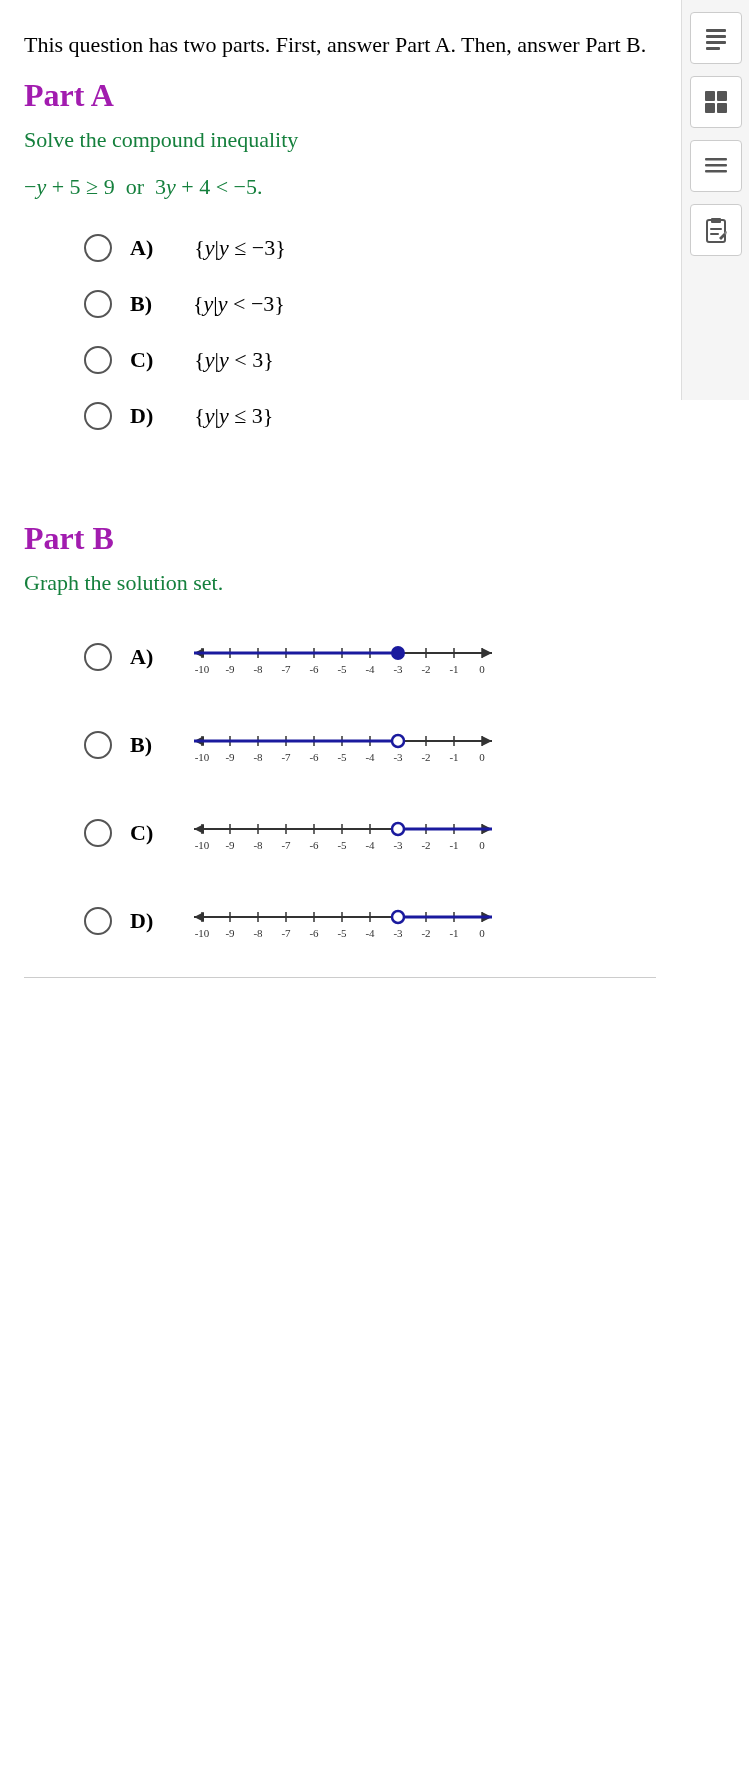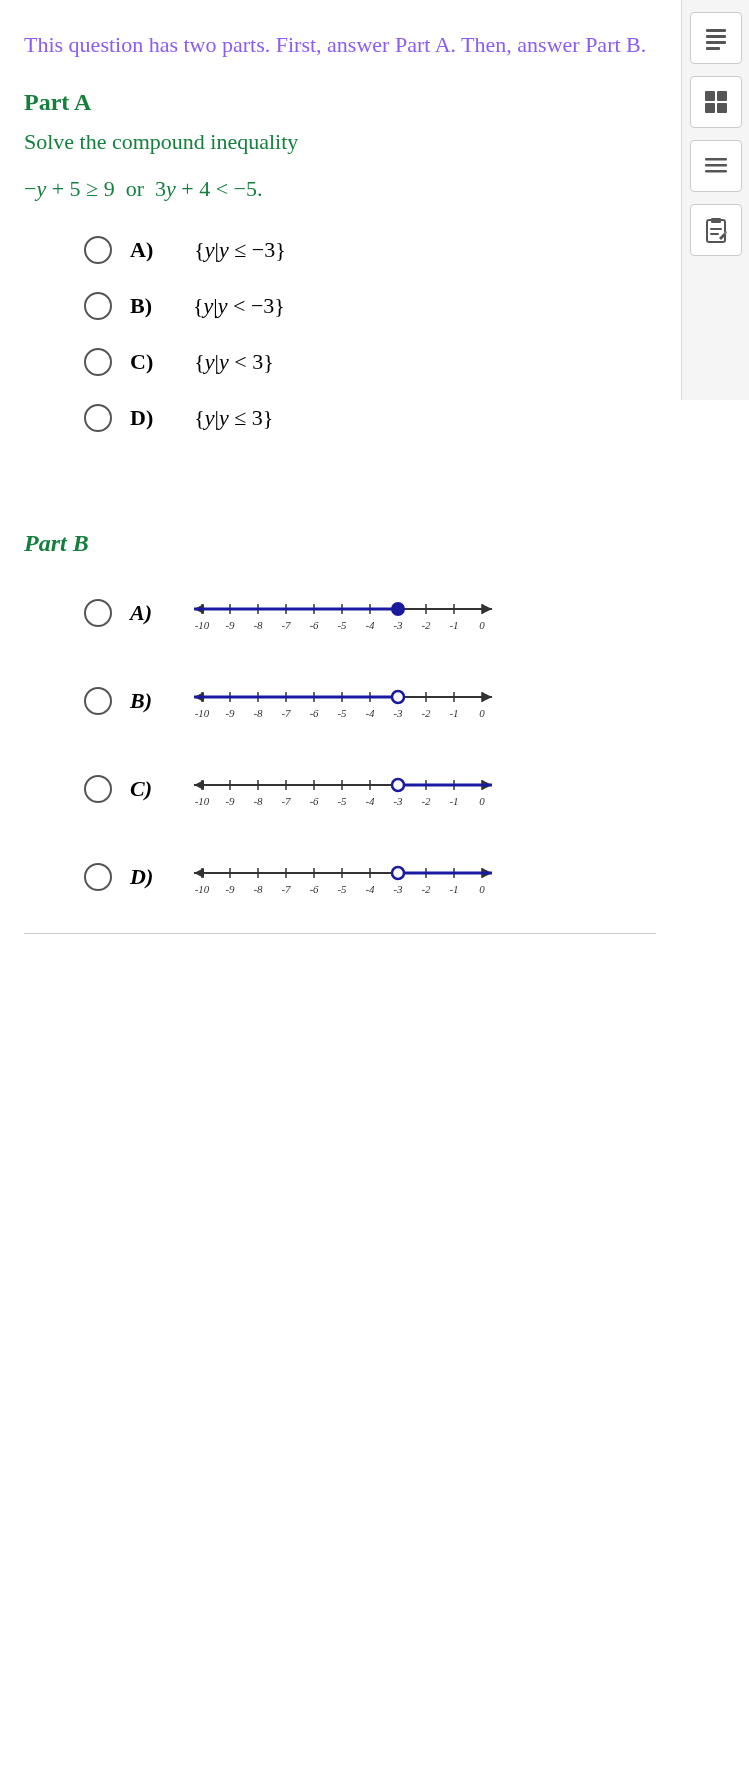--- a/index.html
+++ b/index.html
@@ -47,29 +47,29 @@
     }
 
     .main-content {
       padding: 28px 24px 40px 24px;
       max-width: 680px;
     }
 
     .intro-text {
       font-size: 22px;
       line-height: 1.5;
-      color: #8b5cf6;
+      color: #000000;
       margin-bottom: 8px;
     }
 
     .part-label {
-      font-size: 24px;
+      font-size: 32px;
       font-weight: bold;
-      color: #15803d;
-      margin: 28px 0 8px 0;
+      color: #a21caf;
+      margin: 16px 0 8px 0;
     }
 
     .problem-text {
       font-size: 22px;
       line-height: 1.6;
       color: #15803d;
       margin-bottom: 30px;
     }
 
     .options-list {
@@ -110,21 +110,20 @@
       font-size: 22px;
       margin-left: 23px;
     }
 
     .divider-space {
       height: 40px;
     }
 
     .part-b-section {
       margin-top: 20px;
-      font-style: italic;
     }
 
     .graph-options-list {
       list-style: none;
       margin: 30px 0 30px 60px;
       display: flex;
       flex-direction: column;
       gap: 36px;
     }
 
@@ -237,20 +236,21 @@
       <div class="radio-circle"></div>
       <span class="option-label"><b>D)</b></span>
       <span class="option-text">{<i>y</i>|<i>y</i> ≤ 3}</span>
     </li>
   </ul>
 
   <div class="divider-space"></div>
 
   <div class="part-b-section">
     <p class="part-label">Part B</p>
+    <p class="problem-text">Graph the solution set.</p>
 
     <ul class="graph-options-list">
 
       <li class="graph-option-item">
         <div class="radio-circle"></div>
         <span class="graph-label"><b>A)</b></span>
         <div class="number-line-container">
 
           <svg class="number-line-svg" width="320" height="52" viewBox="0 0 320 52">
 

